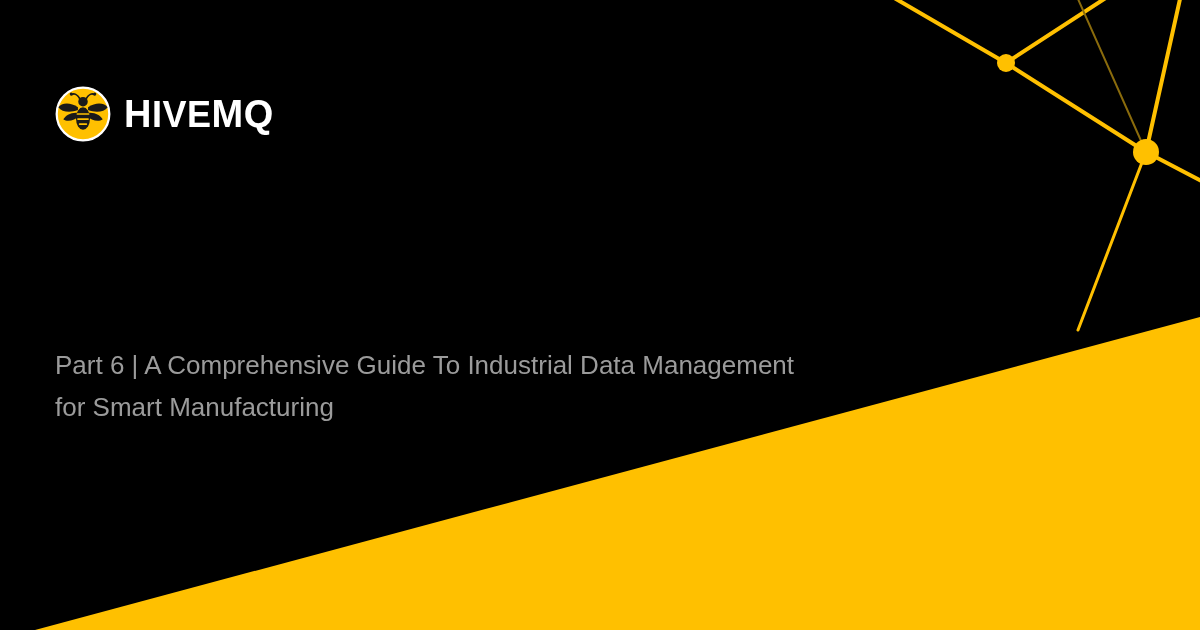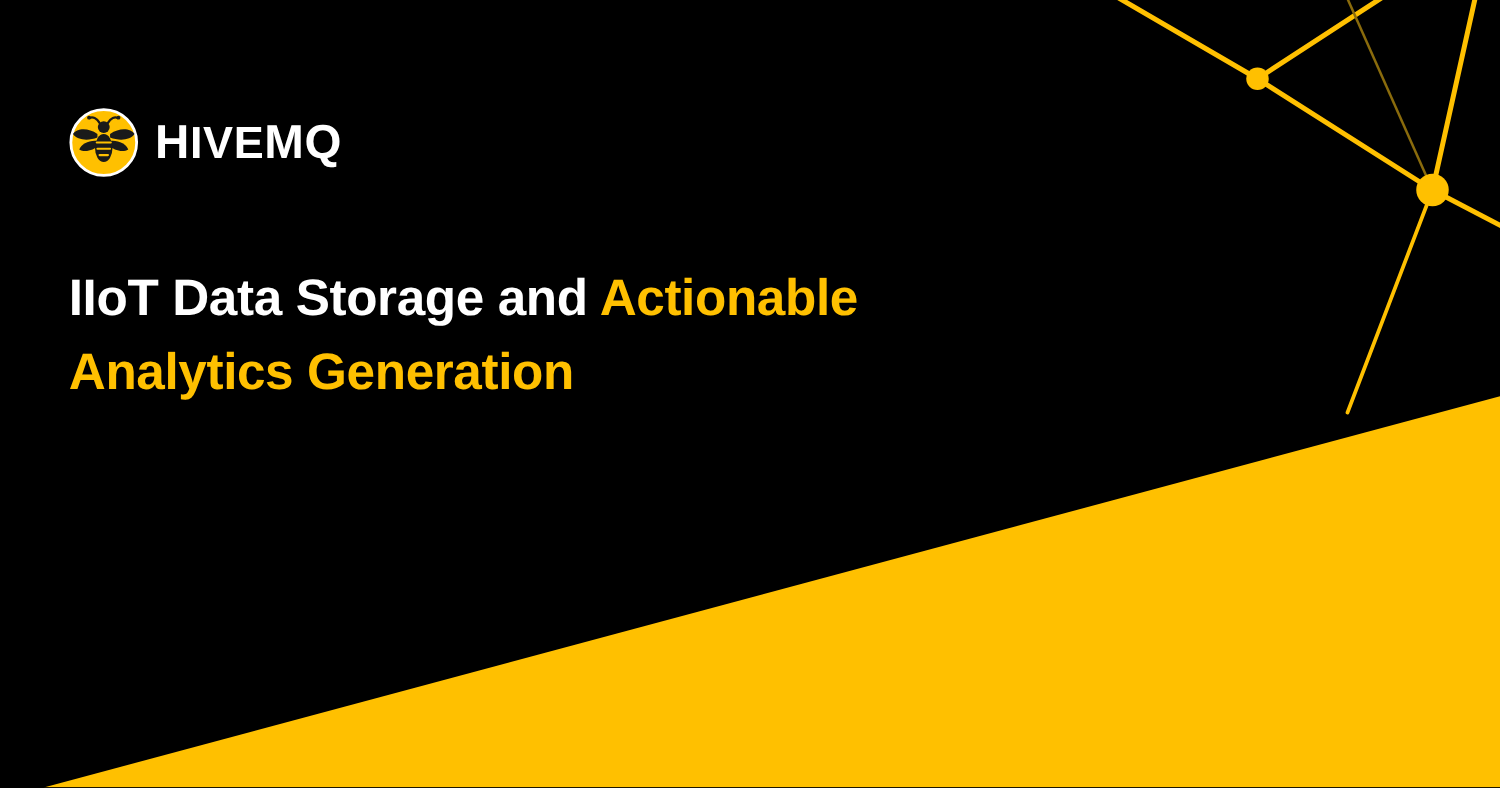--- a/index.html
+++ b/index.html
@@ -138,19 +138,16 @@
         <line x1="44" y1="68" x2="56" y2="68"></line>
       </g>
     </svg>
     <div id="logo-word">
       <span class="cap">H</span>
       <span class="smcp">IVE</span>
       <span class="cap">MQ</span>
     </div>
   </div>
 
-  <h1 id="headline">
-    <span>IIoT Data Storage and </span><span class="accent">Actionable</span><br>
-    <span class="accent">Analytics Generation</span>
-  </h1>
 
+  <p id="subtitle">Part 6 | A Comprehensive Guide To Industrial Data Management for Smart Manufacturing</p>
 
 </div>
 
 </body></html>

